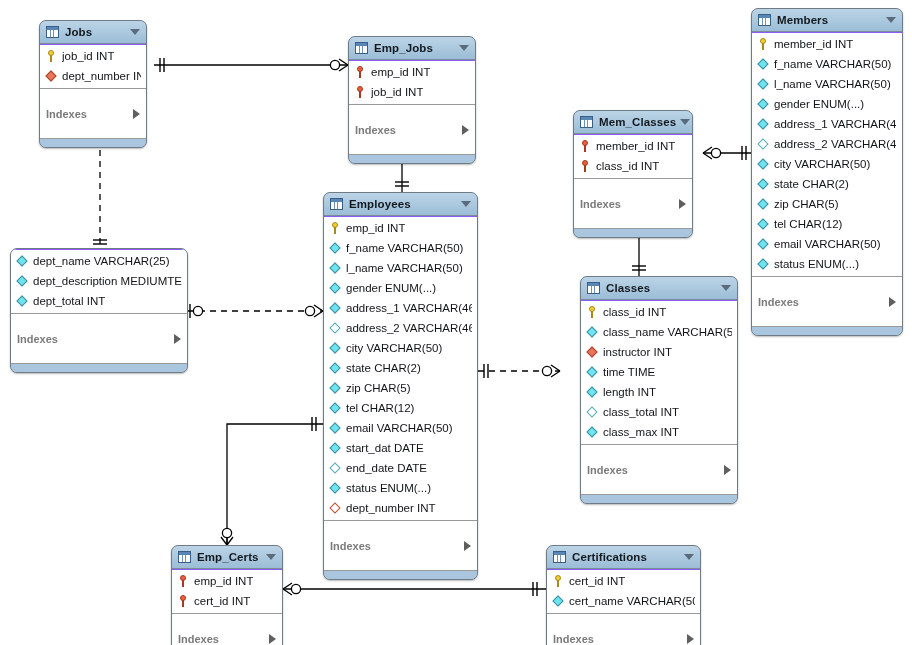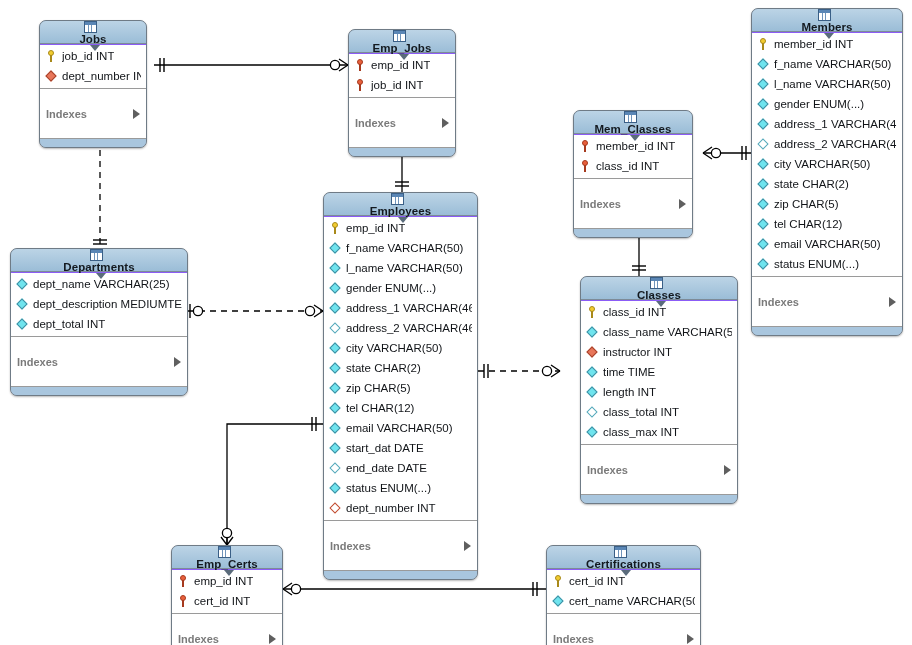--- a/index.html
+++ b/index.html
@@ -23,21 +23,20 @@
     box-shadow:0 1px 2px rgba(0,0,0,.28);
     overflow:hidden;
   }
   .tbl-hd{
     height:22px;
     display:flex;align-items:center;
     padding:0 6px;
     background:linear-gradient(#bcd4e6,#9bbdd7);
     border-bottom:1px solid #7d8b97;
     border-radius:6px 6px 0 0;
-    flex-direction:column;
   }
   .tbl-icon{
     width:13px;height:12px;
     box-sizing:border-box;
     border:1px solid #3a5f86;
     background:#ffffff;
     margin-right:6px;
     flex:0 0 auto;
     position:relative;
   }
@@ -226,21 +225,21 @@
             <span class="ico dia dia-red"></span>
             <span class="nm">dept_number INT</span>
           </div>
         </div>
         <div class="tbl-idx">
           <span class="idx-lbl">Indexes</span>
           <span class="idx-arrow"></span>
         </div>
         <div class="tbl-foot"></div>
       </div>
-      <div class="tbl" style="left: 348px; top: 29px; width: 108px;">
+      <div class="tbl" style="left: 348px; top: 36px; width: 128px;">
         <div class="tbl-hd">
           <span class="tbl-icon"></span>
           <span class="tbl-title">Emp_Jobs</span>
           <span class="caret"></span>
         </div>
         <div class="tbl-body">
           <div class="col">
             <span class="ico key-r"></span>
             <span class="nm">emp_id INT</span>
           </div>
@@ -333,25 +332,20 @@
             <span class="nm">class_id INT</span>
           </div>
         </div>
         <div class="tbl-idx">
           <span class="idx-lbl">Indexes</span>
           <span class="idx-arrow"></span>
         </div>
         <div class="tbl-foot"></div>
       </div>
       <div class="tbl" style="left: 10px; top: 248px; width: 178px;">
-        <div class="tbl-hd">
-          <span class="tbl-icon"></span>
-          <span class="tbl-title">Departments</span>
-          <span class="caret"></span>
-        </div>
         <div class="tbl-body">
           <div class="col">
             <span class="ico dia"></span>
             <span class="nm">dept_name VARCHAR(25)</span>
           </div>
           <div class="col">
             <span class="ico dia"></span>
             <span class="nm">dept_description MEDIUMTEXT</span>
           </div>
           <div class="col">

